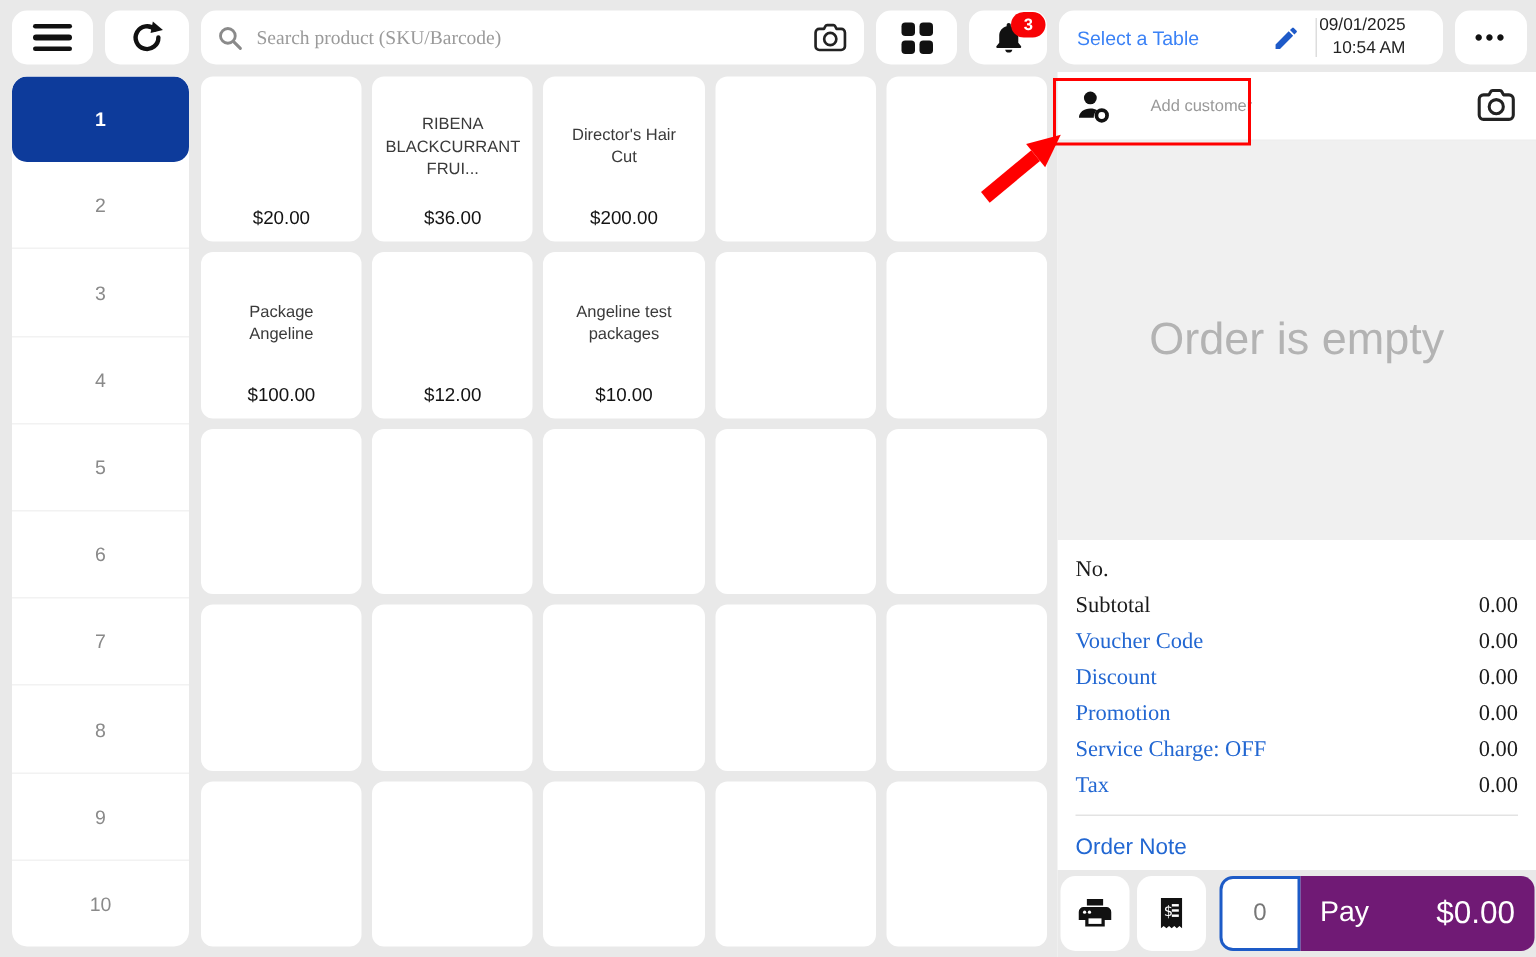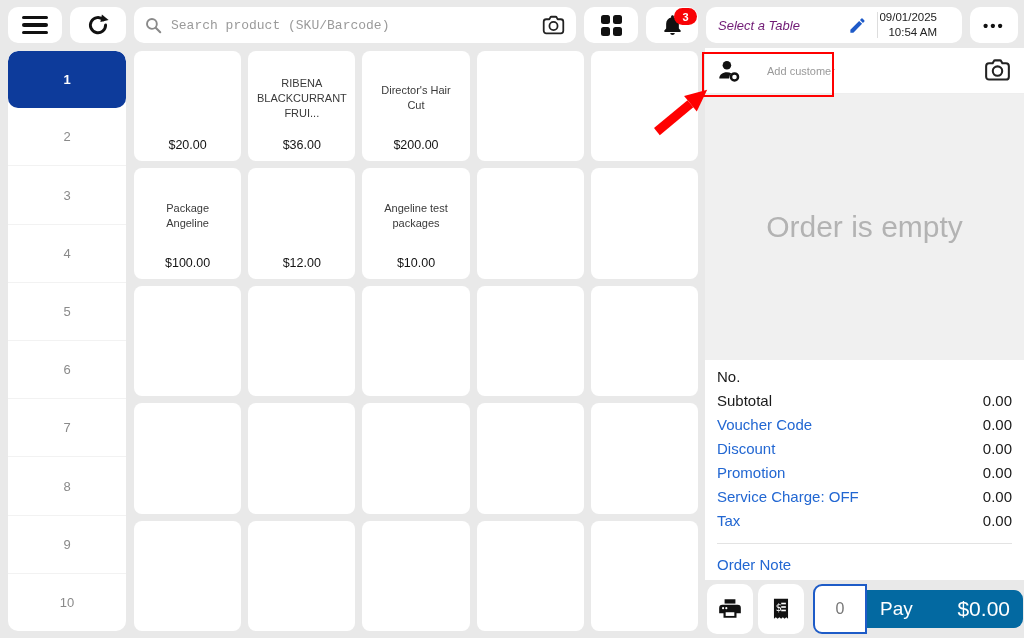--- a/index.html
+++ b/index.html
@@ -8,30 +8,30 @@
     position:relative; width:1024px; height:638px; background:#e9e9e9;
     overflow:hidden; font-family:"Liberation Sans", sans-serif; color:#1a1a1a;
   }
   .card { position:absolute; background:#fff; border-radius:10px; display:flex; align-items:center; justify-content:center; }
 
   
   .menu-btn   { left:8px;   top:7px; width:54px; height:36px; flex-direction:column; gap:4px; cursor:pointer; }
   .menu-btn i { display:block; width:26px; height:3.6px; background:#111; border-radius:2px; }
   .refresh-btn{ left:70px;  top:7px; width:56px; height:36px; cursor:pointer; }
   .search-box { left:134px; top:7px; width:442px; height:36px; justify-content:flex-start; padding:0 10px; gap:8px; }
-  .search-box input { flex:1; border:none; outline:none; font-size:13px; color:#333; font-family:Liberation Mono, monospace; background:transparent; }
+  .search-box input { flex:1; border:none; outline:none; font-size:13px; color:#333; font-family:Liberation Serif, serif; background:transparent; }
   .search-box input::placeholder { color:#9a9a9a; }
   .apps-btn   { left:584px; top:7px; width:54px; height:36px; cursor:pointer; }
   .apps-grid  { display:grid; grid-template-columns:9px 9px; grid-template-rows:9px 9px; gap:3px; }
   .apps-grid i{ background:#111; border-radius:2.5px; }
   .bell-btn   { left:646px; top:7px; width:52px; height:36px; cursor:pointer; }
   .badge { position:absolute; top:1px; right:1px; min-width:23px; height:17px; background:#f80205; color:#fff;
            border-radius:9px; font-size:11px; font-weight:bold; display:flex; align-items:center; justify-content:center; }
   .table-card { left:706px; top:7px; width:256px; height:36px; justify-content:flex-start; padding-left:12px; }
-  .table-label{ flex:1; font-size:13px; color:#701a75;font-style:italic; }
+  .table-label{ flex:1; font-size:13px; color:#3b82f6; }
   .pencil-wrap{ padding:0 10px; cursor:pointer; display:flex; }
   .vdiv { width:1px; height:26px; background:#ddd; }
   .datetime { width:84px; text-align:right; font-size:11.5px; line-height:1.3; color:#222; padding-right:25px; }
   .more-btn { left:970px; top:7px; width:48px; height:36px; font-size:15px; font-weight:bold; letter-spacing:2px; color:#111; cursor:pointer; }
 
   
   .sidebar { position:absolute; left:8px; top:51px; width:118px; height:580px; background:#fff; border-radius:10px;
              display:flex; flex-direction:column; overflow:hidden; }
   .side-item { flex:1; display:flex; align-items:center; justify-content:center; font-size:13px; color:#8a8a8a; cursor:pointer; }
   .side-item + .side-item { border-top:1px solid #f2f2f2; }
@@ -49,34 +49,34 @@
   
   .panel { position:absolute; left:705px; top:48px; width:319px; height:590px; background:#fff; }
   .panel-header { height:46px; display:flex; align-items:center; padding:0 12px; border-bottom:1px solid #eee; }
   .addcust { display:flex; align-items:center; gap:25px; cursor:pointer; }
   .addcust-label { font-size:11px; color:#999; }
   .spacer { flex:1; }
   .cam-btn { display:flex; cursor:pointer; }
   .empty-area { height:266px; background:#f0f0f0; display:flex; align-items:center; justify-content:center; }
   .empty-text { font-size:30px; color:#b3b3b3; }
   .summary { padding:8px 12px 0 12px; }
-  .srow { height:24px; display:flex; align-items:flex-start; justify-content:space-between; font-size:15px; }
+  .srow { height:24px; display:flex; align-items:center; justify-content:space-between; font-size:15px;font-family:Liberation Serif, serif; }
   .srow .lbl { color:#1a1a1a; }
   .srow.link .lbl { color:#2267d2; cursor:pointer; }
   .srow .val { color:#1a1a1a; }
   .note-sect { margin:7px 12px 0 12px; border-top:1px solid #e3e3e3; padding-top:12px; }
   .note-link { font-size:15px; color:#2267d2; cursor:pointer; }
   .panel-footer { position:absolute; left:0; right:0; bottom:0; height:58px; background:#e9e9e9;
                   display:flex; align-items:center; padding-left:2px; }
   .foot-btn { width:46px; height:50px; background:#fff; border-radius:10px; display:flex; align-items:center; justify-content:center; cursor:pointer; }
   .foot-btn.print { margin-right:5px; }
   .foot-btn.bill  { margin-right:9px; }
   .qty-input { width:54px; height:50px; border:2px solid #1d5bc7; border-radius:9px 0 0 9px; background:#fff;
                text-align:center; font-size:16px; color:#777; font-family:inherit; outline:none; }
-  .pay-btn { flex:1; height:38px; background:#0369a1; border:none; border-radius:0 9px 9px 0; margin-right:1px;
+  .pay-btn { flex:1; height:50px; background:#701a75; border:none; border-radius:0 9px 9px 0; margin-right:1px;
              display:flex; align-items:center; justify-content:space-between; padding:0 13px; cursor:pointer; }
   .pay-label  { color:#fff; font-size:19px; }
   .pay-amount { color:#fff; font-size:21px; }
 
   
   .anno-box { position:absolute; left:702px; top:52px; width:132px; height:45px; border:2.5px solid #ff0000; pointer-events:none; }
   .anno-arrow { position:absolute; left:651px; top:88px; pointer-events:none; }
 </style>
 </head>
 <body>

